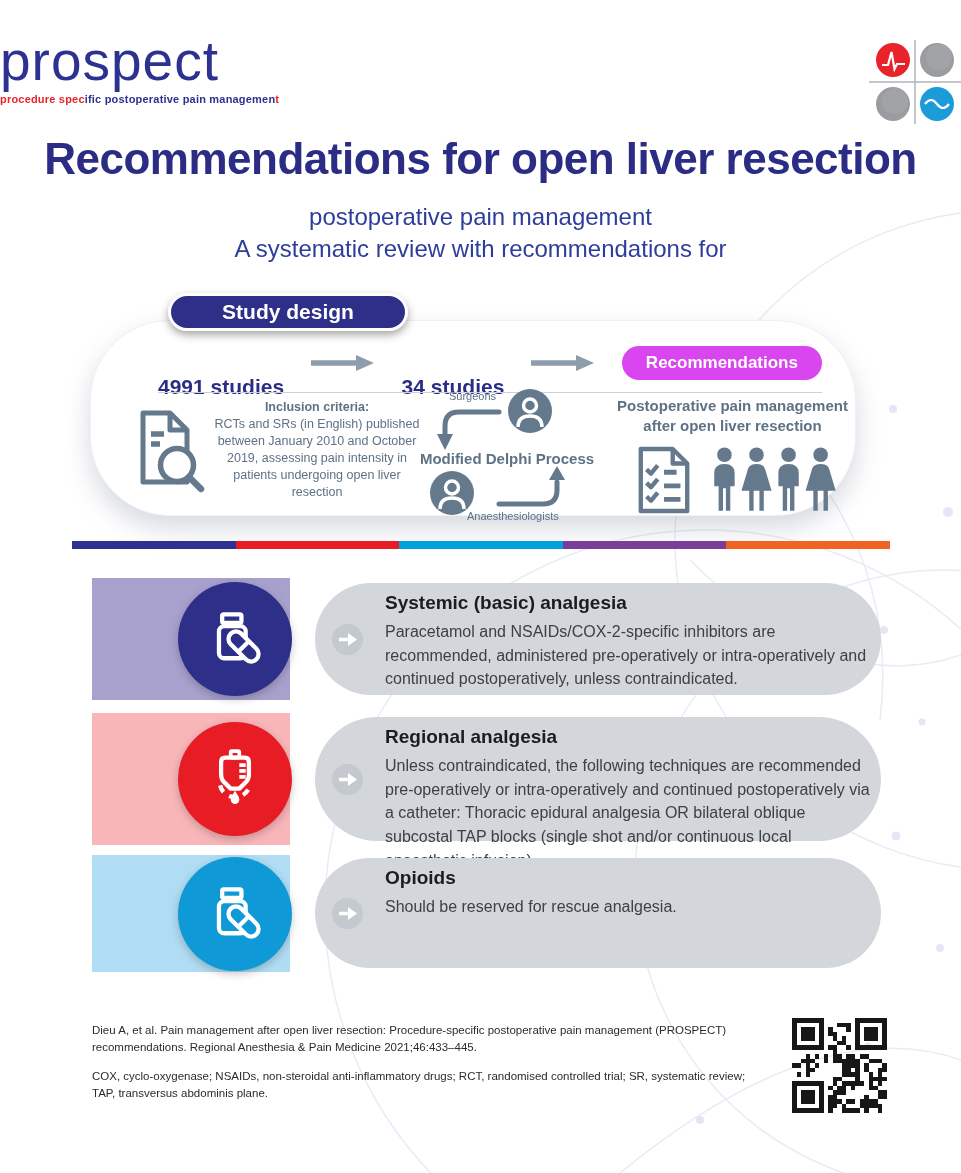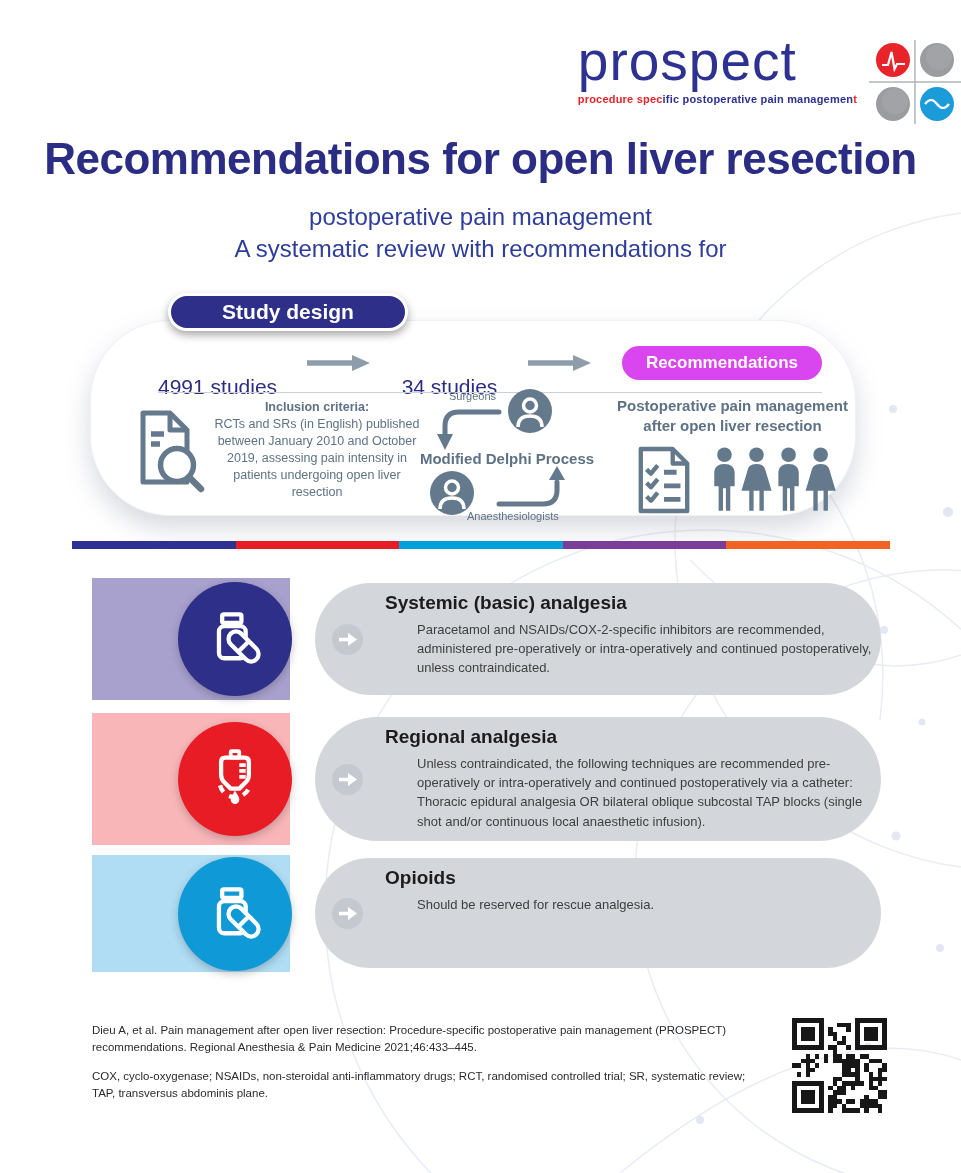--- a/index.html
+++ b/index.html
@@ -6,35 +6,35 @@
   html,body { background:#fff; }
   body { font-family:"Liberation Sans", sans-serif; }
   #page { position:relative; width:961px; height:1173px; background:#fff; overflow:hidden; }
   .abs { position:absolute; }
   svg { display:block; }
 
   
   .bg-net { position:absolute; left:0; top:0; width:961px; height:1173px; pointer-events:none; }
 
   
-  .logo-row { position:absolute; top:34px; left:0; width:100%; display:flex; justify-content:flex-end; align-items:flex-start; gap:12px; }
+  .logo-row { position:absolute; top:34px; left:0; width:100%; display:flex; justify-content:space-between; align-items:flex-start; gap:12px; }
   .brand { font-size:55px; line-height:1; color:#2c3192; letter-spacing:1px; font-weight:400; }
   .tagline { margin-top:4px; font-size:11px; font-weight:bold; letter-spacing:.2px; color:#2c3192; }
   .tagline .red { color:#e8232a; }
   .logo-mark { margin-top:6px; }
 
   
   .main-title { position:absolute; top:134px; left:0; width:100%; text-align:center; font-size:44px; font-weight:bold; letter-spacing:-.5px; color:#2b2d84; }
   .subtitle { position:absolute; top:201px; left:0; width:100%; text-align:center; font-size:24px; line-height:1.32; color:#2e3d9b; }
 
   
   .study-panel { position:absolute; left:90px; top:320px; width:766px; height:196px; background:#fff; border:1px solid #f0f1f6; border-radius:80px; box-shadow:0 12px 26px rgba(110,120,145,.28); }
   .study-badge { position:absolute; left:168px; top:293px; width:240px; height:38px; background:#2d2f88; border:3px solid #fff; border-radius:20px; box-shadow:0 4px 9px rgba(0,0,0,.35); color:#fff; font-size:21px; font-weight:bold; display:flex; align-items:center; justify-content:center; z-index:3; }
   .flow-row { position:absolute; left:158px; top:343px; width:664px; height:40px; display:flex; align-items:center; justify-content:space-between; z-index:2; }
-  .flow-step { font-size:21px; font-weight:normal; color:#2b2d84;margin-top:48px; }
+  .flow-step { font-size:21px; font-weight:bold; color:#2b2d84;margin-top:48px; }
   .reco-pill { background:#d946ef; color:#fff; font-size:17px; font-weight:bold; padding:7px 24px; border-radius:19px; }
   .flow-divider { position:absolute; left:158px; top:392px; width:664px; height:1px; background:#ccd1d8; z-index:2; }
   .inclusion-icon { position:absolute; left:116px; top:404px; z-index:2; }
   .inclusion-text { position:absolute; left:208px; top:399px; width:218px; text-align:center; font-size:12.5px; line-height:1.36; color:#5e7286; z-index:2; }
   .inclusion-text b { display:block; }
 
   .delphi { position:absolute; left:407px; top:386px; width:200px; height:140px; z-index:2; }
   .delphi .lbl { position:absolute; font-size:11px; color:#5e7286; }
   .delphi-title { position:absolute; top:64px; width:100%; text-align:center; font-size:15px; font-weight:bold; color:#5e7286; }
 
@@ -46,21 +46,21 @@
   .rainbow { position:absolute; left:72px; top:541px; width:818px; height:8px; display:flex; }
   .rainbow div { flex:1; }
 
   
   .card .band { position:absolute; left:92px; top:var(--btop); width:198px; height:var(--bh); background:var(--band); }
   .card .accent-circle { position:absolute; left:178px; top:calc(var(--btop) + (var(--bh) - 114px)/2); width:114px; height:114px; border-radius:50%; background:var(--accent); display:flex; align-items:center; justify-content:center; box-shadow:0 3px 8px rgba(0,0,0,.22); z-index:2; }
   .card .gray-card { position:absolute; left:315px; top:var(--ctop); width:566px; height:var(--ch); background:#d3d6db; border-radius:calc(var(--ch) / 2); z-index:1; }
   .arrow-chip { position:absolute; left:17px; top:calc(50% - 15.5px); width:31px; height:31px; border-radius:50%; background:#c4c9cf; display:flex; align-items:center; justify-content:center; }
   .card-text { position:absolute; left:70px; top:9px; width:492px; }
   .card-text h3 { font-size:19px; font-weight:bold; color:#1c1c1e; }
-  .card-text p { margin-top:6px; font-size:13px; line-height:1.48; color:#3f4041;margin-left:32px; }
+  .card-text p { margin-top:6px; font-size:16px; line-height:1.48; color:#3f4041; }
   .c1 { --accent:#2d2f88; --band:#a8a1ce; --btop:578px; --bh:122px; --ctop:583px; --ch:112px; }
   .c2 { --accent:#e81c24; --band:#f9b6b9; --btop:713px; --bh:132px; --ctop:717px; --ch:124px; }
   .c3 { --accent:#0f9ad7; --band:#b0ddf4; --btop:855px; --bh:117px; --ctop:858px; --ch:110px; }
   .capsule { fill:var(--accent); }
 
   
   .footer-citation { position:absolute; left:92px; top:1022px; width:640px; font-size:11.5px; line-height:1.45; color:#2b2b2b; }
   .footer-abbrev { position:absolute; left:92px; top:1068px; width:665px; font-size:11.5px; line-height:1.45; color:#2b2b2b; }
   .qr { position:absolute; left:792px; top:1018px; width:95px; height:95px; fill:#171717; shape-rendering:crispEdges; }
 </style>

